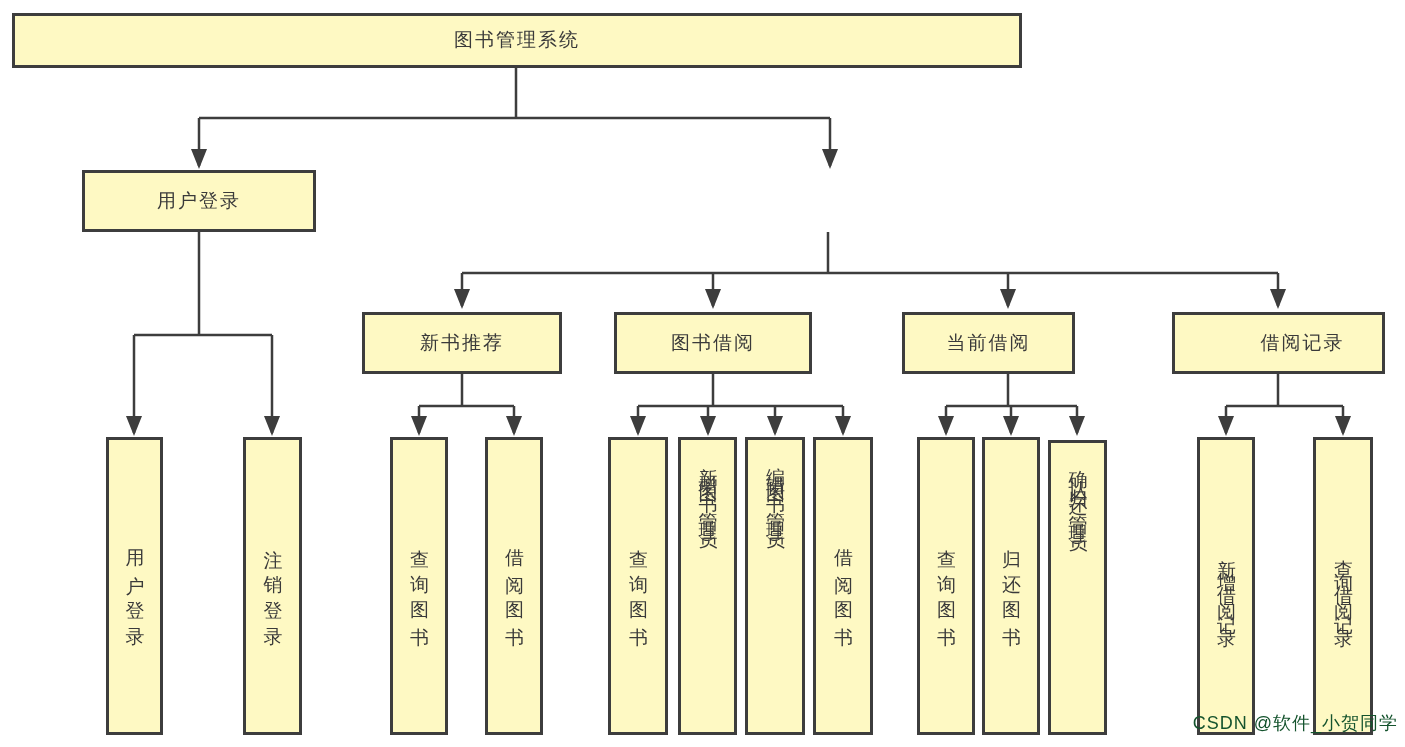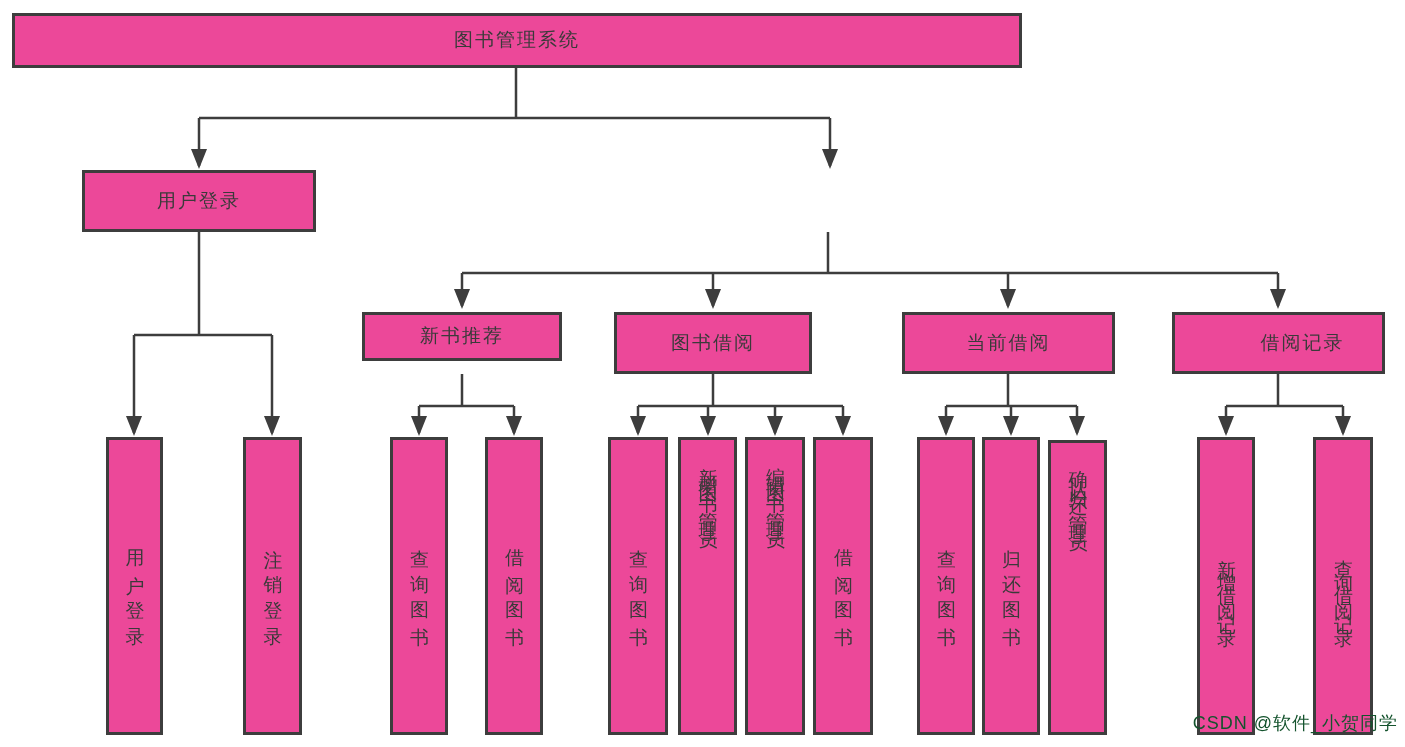--- a/index.html
+++ b/index.html
@@ -15,21 +15,21 @@
   .connectors {
     position: absolute;
     left: 0; top: 0;
     width: 1405px; height: 747px;
     pointer-events: none;
   }
   .node {
     position: absolute;
     box-sizing: border-box;
     border: 3px solid #3d3d3d;
-    background: #ec4899;
+    background: #fef9c3;
     display: flex;
     align-items: center;
     justify-content: center;
     font-size: 19px;
     letter-spacing: 2px;
     line-height: 1.1;
     white-space: nowrap;
   }
   .vnode {
     writing-mode: vertical-rl;
@@ -94,23 +94,23 @@
       <path d="M1278,374 V406 M1226,406 H1343"></path>
       <path d="M1226,406 V433" marker-end="url(#arrow)"></path>
       <path d="M1343,406 V433" marker-end="url(#arrow)"></path>
     </g>
   </svg>
 
   <div class="node" style="left:12px; top:13px; width:1010px; height:55px;">图书管理系统</div>
 
   <div class="node" style="left:82px; top:170px; width:234px; height:62px;">用户登录</div>
 
-  <div class="node" style="left:362px; top:312px; width:200px; height:49px;">新书推荐</div>
+  <div class="node" style="left:362px; top:312px; width:200px; height:62px;">新书推荐</div>
   <div class="node" style="left:614px; top:312px; width:198px; height:62px;">图书借阅</div>
-  <div class="node" style="left:902px; top:312px; width:213px; height:62px;">当前借阅</div>
+  <div class="node" style="left:902px; top:312px; width:173px; height:62px;">当前借阅</div>
   <div class="node" style="left:1172px; top:312px; width:213px; height:62px;padding-left:48px;">借阅记录</div>
 
   <div class="node vnode sp-lg" style="left:106px; top:437px; width:57px; height:298px;">用户登录</div>
   <div class="node vnode sp-lg" style="left:243px; top:437px; width:59px; height:298px;">注销登录</div>
 
   <div class="node vnode sp-lg" style="left:390px; top:437px; width:58px; height:298px;">查询图书</div>
   <div class="node vnode sp-lg" style="left:485px; top:437px; width:58px; height:298px;">借阅图书</div>
 
   <div class="node vnode sp-lg" style="left:608px; top:437px; width:60px; height:298px;">查询图书</div>
   <div class="node vnode sp-sm" style="left:678px; top:437px; width:59px; height:298px;">新增图书（管理员）</div>

